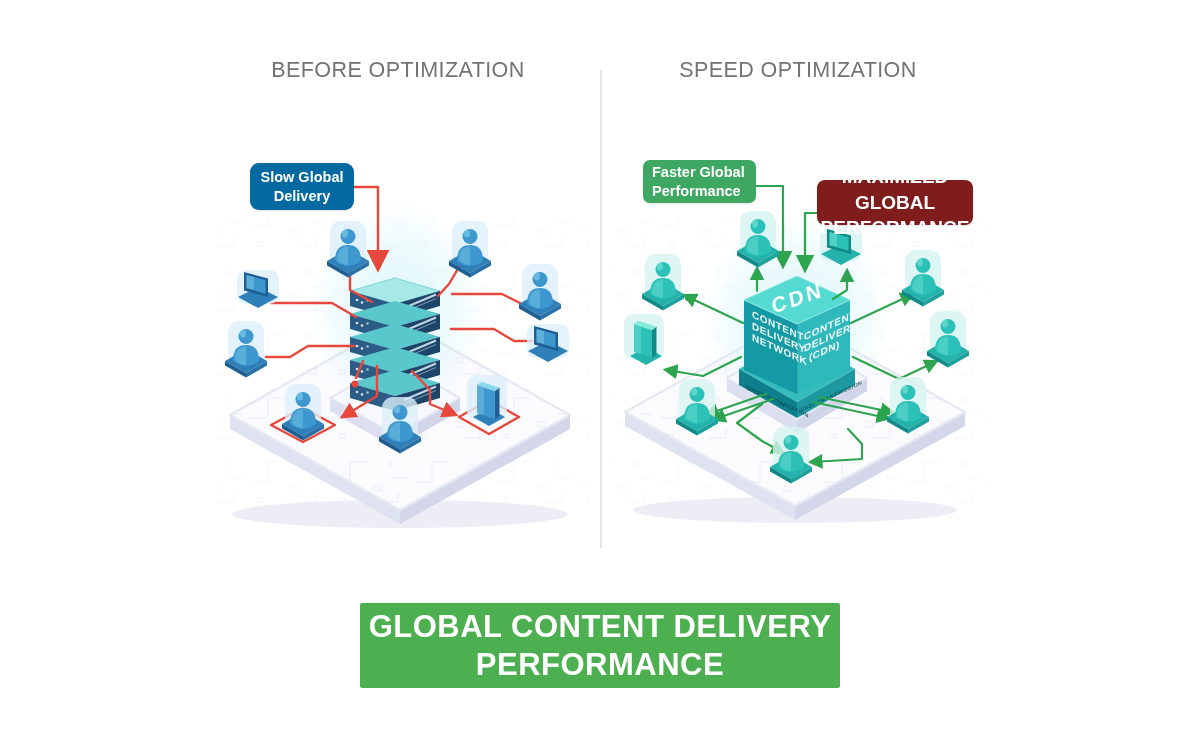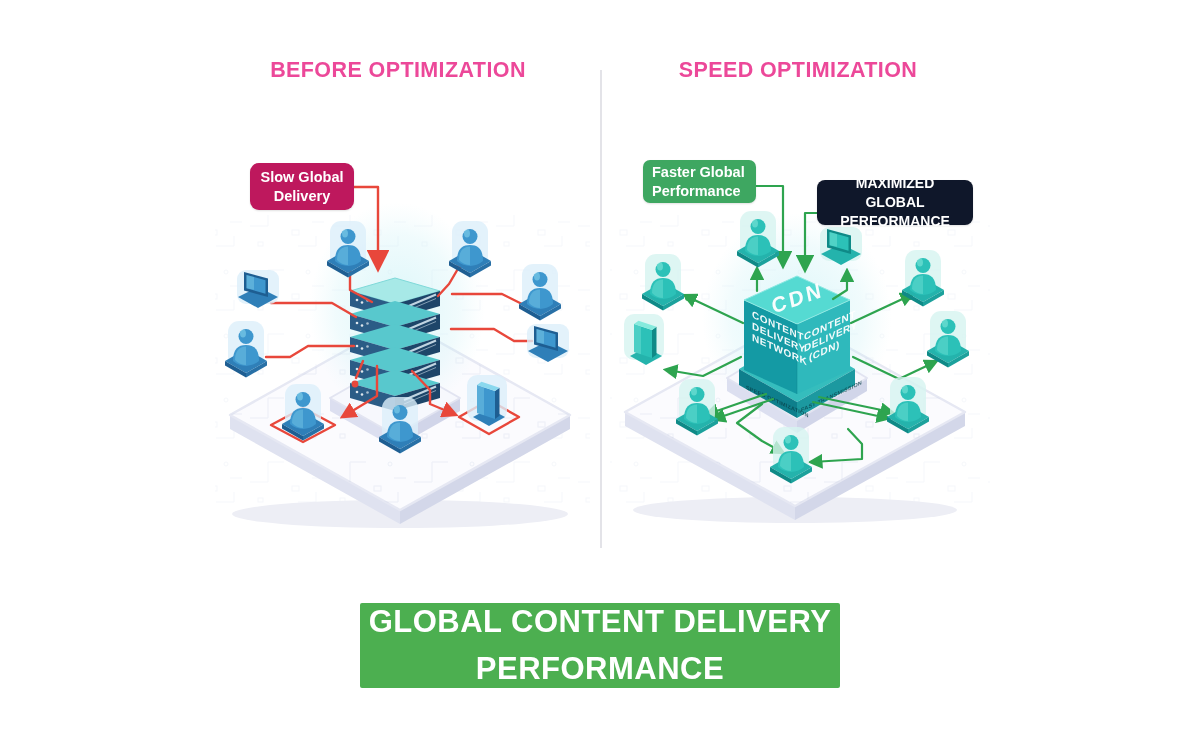--- a/index.html
+++ b/index.html
@@ -3,44 +3,44 @@
 <meta charset="utf-8">
 <style>
   html,body{margin:0;padding:0;background:#fff;}
   .stage{
     position:relative;width:1200px;height:740px;background:#ffffff;overflow:hidden;
     font-family:"Liberation Sans","DejaVu Sans",sans-serif;
   }
   .stage svg{position:absolute;left:0;top:0;}
   .panel-title{
     position:absolute;top:58px;width:396px;text-align:center;
-    font-size:21.5px;font-weight:700;color:#ec4899;letter-spacing:.4px;
+    font-size:21.5px;font-weight:400;color:#737373;letter-spacing:.4px;
   }
   .title-before{left:200px;}
   .title-after{left:600px;}
   .callout{
     position:absolute;box-sizing:border-box;color:#fff;font-weight:700;
     display:flex;align-items:center;border-radius:9px;line-height:1.3;
     box-shadow:0 1px 2px rgba(0,0,0,.12);
   }
   .callout-slow{
-    left:250px;top:163px;width:104px;height:47px;background:#be185d;
+    left:250px;top:163px;width:104px;height:47px;background:#0369a1;
     font-size:14.5px;justify-content:center;text-align:center;padding:4px 8px;
   }
   .callout-faster{
     left:643px;top:160px;width:113px;height:43px;background:#3EA761;border-radius:7px;
     font-size:14.5px;text-align:left;padding:4px 6px 4px 9px;
   }
   .callout-max{
-    left:817px;top:180px;width:156px;height:45px;background:#0f172a;border-radius:8px;
-    font-size:14px;justify-content:center;text-align:center;padding:4px 16px;line-height:1.35;
+    left:817px;top:180px;width:156px;height:45px;background:#7f1d1d;border-radius:8px;
+    font-size:19px;justify-content:center;text-align:center;padding:4px 16px;line-height:1.35;
   }
   .banner{
     position:absolute;left:360px;top:603px;width:480px;height:85px;background:#4CAF50;
-    color:#fff;display:flex;flex-direction:column;align-items:center;justify-content:space-between;
+    color:#fff;display:flex;flex-direction:column;align-items:center;justify-content:center;
     font-weight:700;font-size:31px;letter-spacing:.5px;line-height:1.22;border-radius:2px;
   }
   
   .scene-left{
     --glow:#DCEFFA; --tileTop:#2F7FB8; --tileL:#1E5E92; --tileR:#2870A6;
     --person:#3E97CE; --personHi:#8AD8EE;
   }
   .scene-right{
     --glow:#D6F4F0; --tileTop:#24B3AC; --tileL:#0F8A87; --tileR:#1CA19C;
     --person:#2CC1B8; --personHi:#86EADD;

